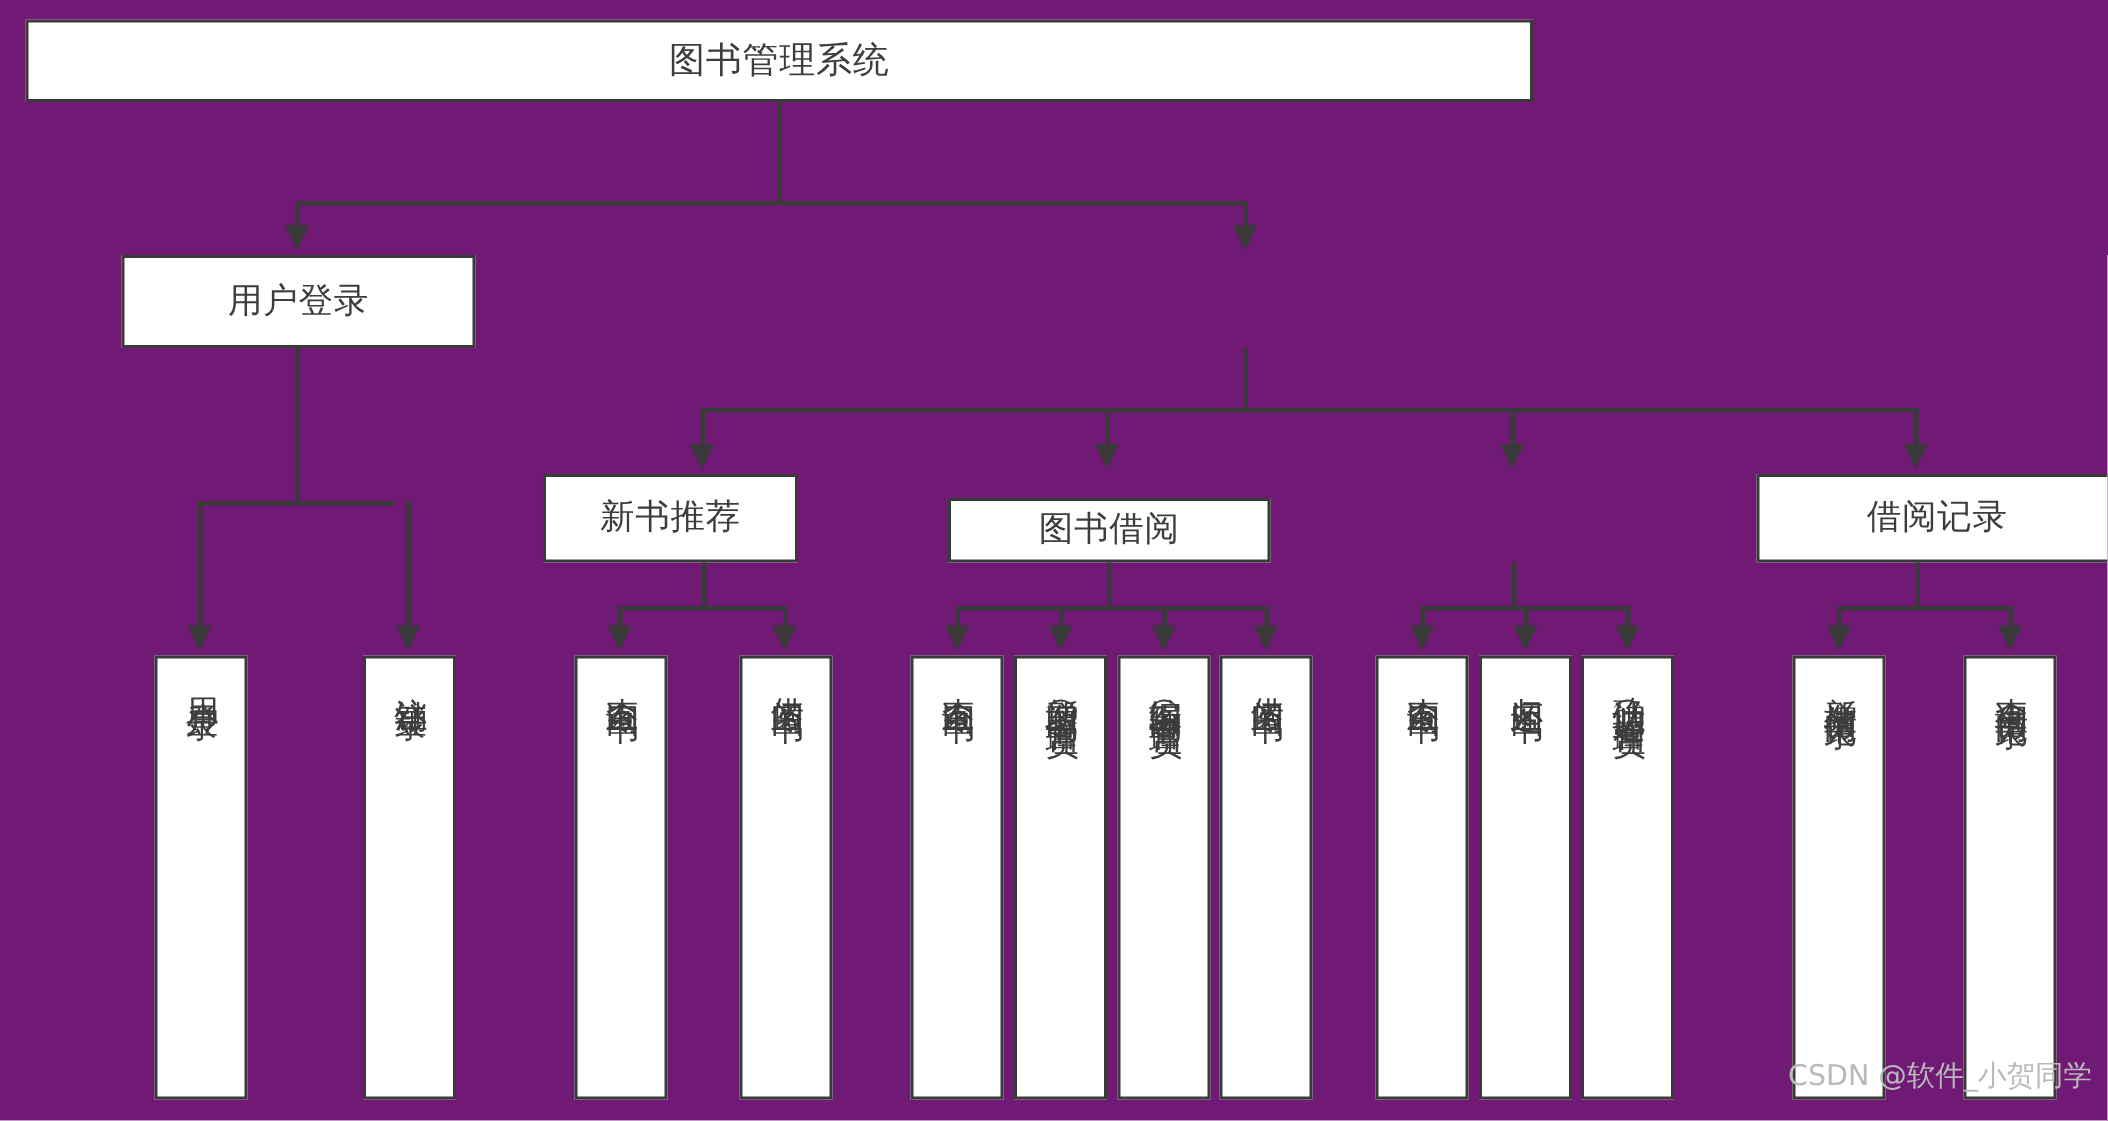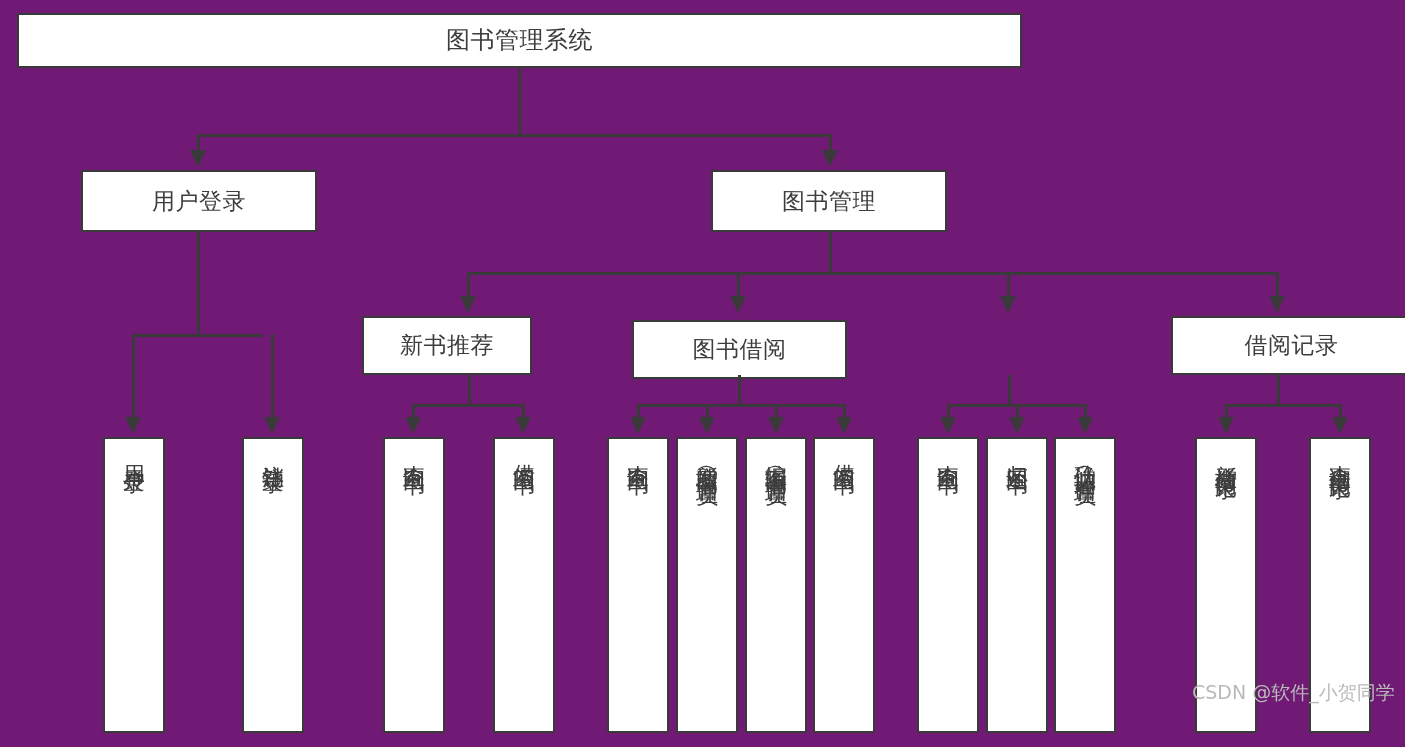--- a/index.html
+++ b/index.html
@@ -87,23 +87,20 @@
 
   <div class="conn v" style="left:518px; top:68px; height:68px;"></div>
   <div class="conn h" style="left:197px; top:134px; width:634px;"></div>
   <div class="conn v" style="left:197px; top:134px; height:18px;"></div>
   <div class="conn v" style="left:829px; top:134px; height:18px;"></div>
   <div class="arrow" style="left:190px; top:150px;"></div>
   <div class="arrow" style="left:822px; top:150px;"></div>
 
   <div class="node h-node" style="left:81px; top:170px; width:236px; height:62px;">
     <span class="node-label">用户登录</span>
-  </div>
-  <div class="node h-node" style="left:711px; top:170px; width:236px; height:62px;">
-    <span class="node-label">图书管理</span>
   </div>
 
   <div class="conn v" style="left:197px; top:232px; height:104px;"></div>
   <div class="conn h" style="left:132px; top:334px; width:131px;"></div>
   <div class="conn v" style="left:132px; top:334px; height:84px;"></div>
   <div class="conn v" style="left:271px; top:334px; height:84px;"></div>
   <div class="arrow" style="left:125px; top:417px;"></div>
   <div class="arrow" style="left:264px; top:417px;"></div>
 
   <div class="conn v" style="left:829px; top:232px; height:42px;"></div>
@@ -113,21 +110,21 @@
   <div class="conn v" style="left:1007px; top:272px; height:26px;"></div>
   <div class="conn v" style="left:1276px; top:272px; height:26px;"></div>
   <div class="arrow" style="left:460px; top:296px;"></div>
   <div class="arrow" style="left:730px; top:296px;"></div>
   <div class="arrow" style="left:1000px; top:296px;"></div>
   <div class="arrow" style="left:1269px; top:296px;"></div>
 
   <div class="node h-node" style="left:362px; top:316px; width:170px; height:59px;">
     <span class="node-label">新书推荐</span>
   </div>
-  <div class="node h-node" style="left:632px; top:320px; width:215px; height:59px;">
+  <div class="node h-node" style="left:632px; top:332px; width:215px; height:43px;">
     <span class="node-label">图书借阅</span>
   </div>
   <div class="node h-node" style="left:1171px; top:316px; width:241px; height:59px;">
     <span class="node-label">借阅记录</span>
   </div>
 
   <div class="conn v" style="left:468px; top:375px; height:31px;"></div>
   <div class="conn h" style="left:412px; top:404px; width:113px;"></div>
   <div class="conn v" style="left:412px; top:404px; height:14px;"></div>
   <div class="conn v" style="left:522px; top:404px; height:14px;"></div>
@@ -198,15 +195,15 @@
     <span class="node-label">确认归还（管理员）</span>
   </div>
 
   <div class="node v-node" style="left:1195px; top:437px; width:62px; height:296px;">
     <span class="node-label">新增借阅记录</span>
   </div>
   <div class="node v-node" style="left:1309px; top:437px; width:62px; height:296px;">
     <span class="node-label">查询借阅记录</span>
   </div>
 
-  <div class="watermark" style="left:1192px; top:680px;text-align:center;">CSDN @软件_小贺同学</div>
+  <div class="watermark" style="left:1192px; top:704px;text-align:center;">CSDN @软件_小贺同学</div>
 
 </div>
 
 </body></html>

